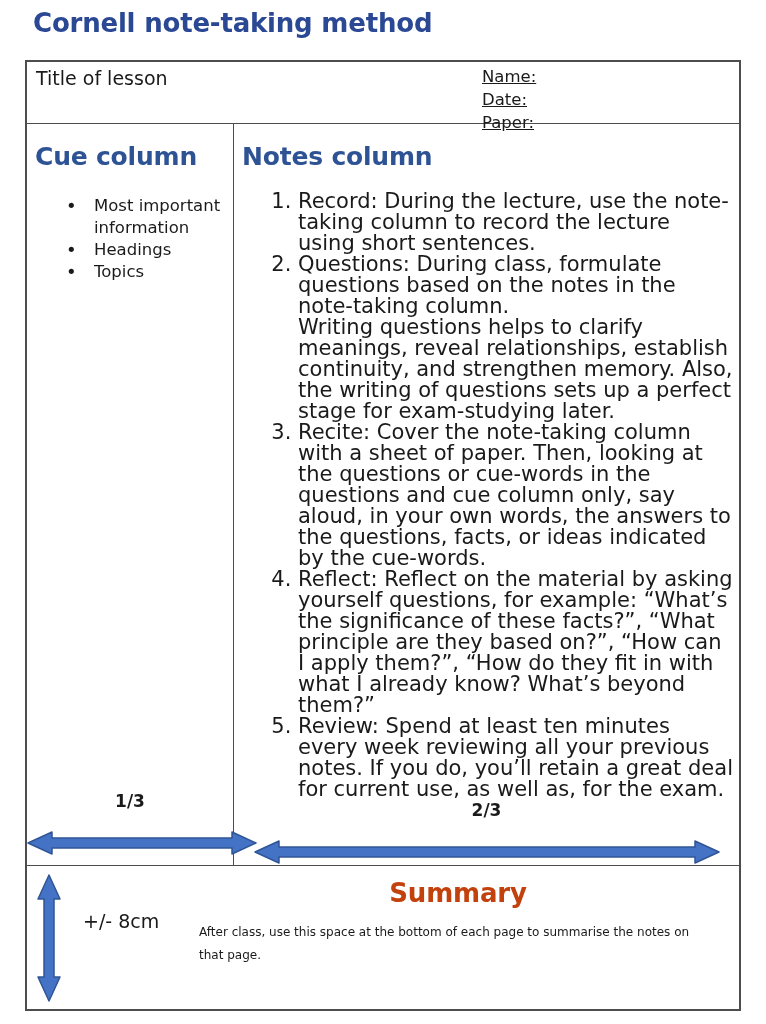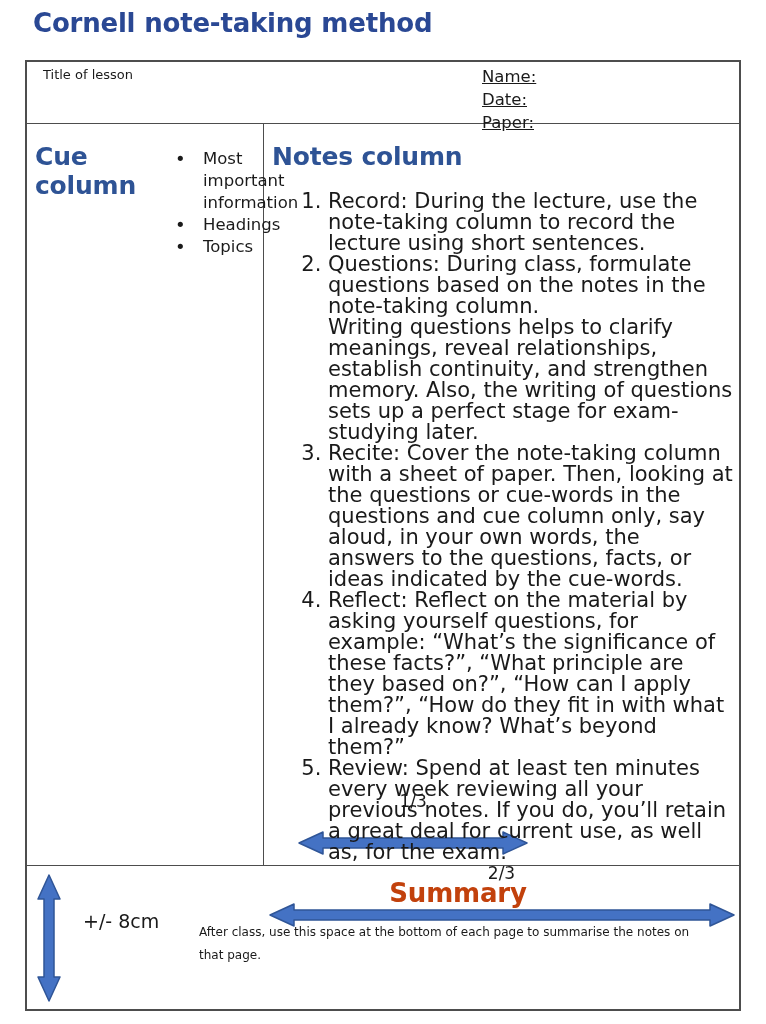--- a/index.html
+++ b/index.html
@@ -36,43 +36,43 @@
   
   .header-row {
     flex: none;
     height: 62px;
     border-bottom: 1px solid #4d4d4d;
     display: flex;
   }
   .lesson-cell {
     flex: none;
     width: 455px;
-    padding: 5px 0 0 16px;
-    font-size: 13px;
+    padding: 5px 0 0 9px;
+    font-size: 19px;
   }
   .name-block {
     flex: 1;
     padding-top: 3px;
     font-size: 16.5px;
     line-height: 23px;
     text-decoration: underline;
   }
   
   .main-row {
     flex: 1;
     min-height: 0;
     display: flex;
     border-bottom: 1px solid #4d4d4d;
   }
   .cue-col {
     flex: none;
-    width: 237px;
+    width: 207px;
     border-right: 1px solid #4d4d4d;
     display: flex;
-    flex-direction: row;
+    flex-direction: column;
   }
   .notes-col {
     flex: 1;
     min-width: 0;
     display: flex;
     flex-direction: column;
   }
   .col-heading {
     font-size: 25px;
     font-weight: 700;
@@ -101,20 +101,21 @@
     font-size: 21px;
     line-height: 21px;
   }
   .notes-list li { white-space: pre-line; }
   
   .bottom-block { margin-top: auto; flex: none; }
   .fraction {
     text-align: center;
     font-size: 17px;
     margin-bottom: 19px;
+    font-weight: bold;
   }
   .arrow-h {
     display: block;
     margin: 0 auto 9px;
   }
   .arrow-shape { fill: #4472c4; stroke: #2f5597; stroke-width: 1.5; stroke-linejoin: round; }
   
   .summary-row {
     flex: none;
     height: 143px;

